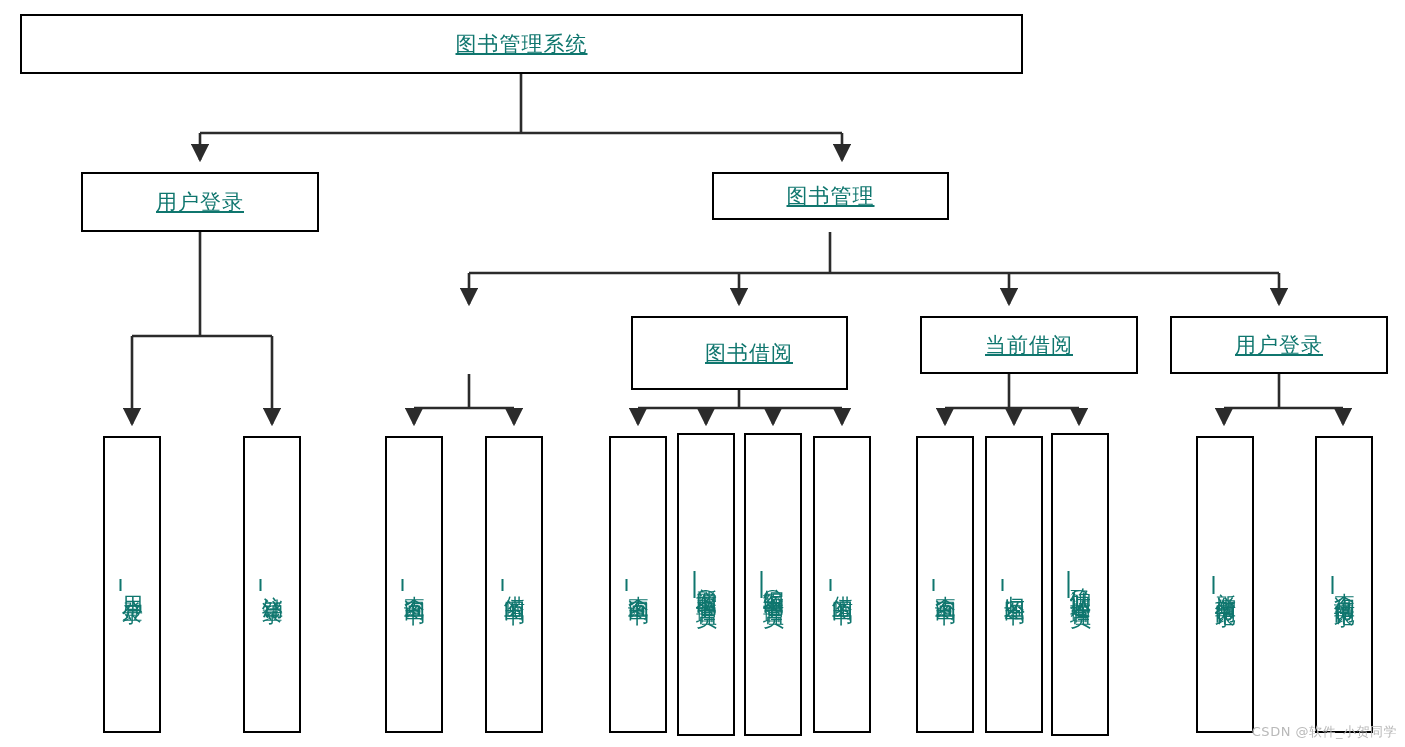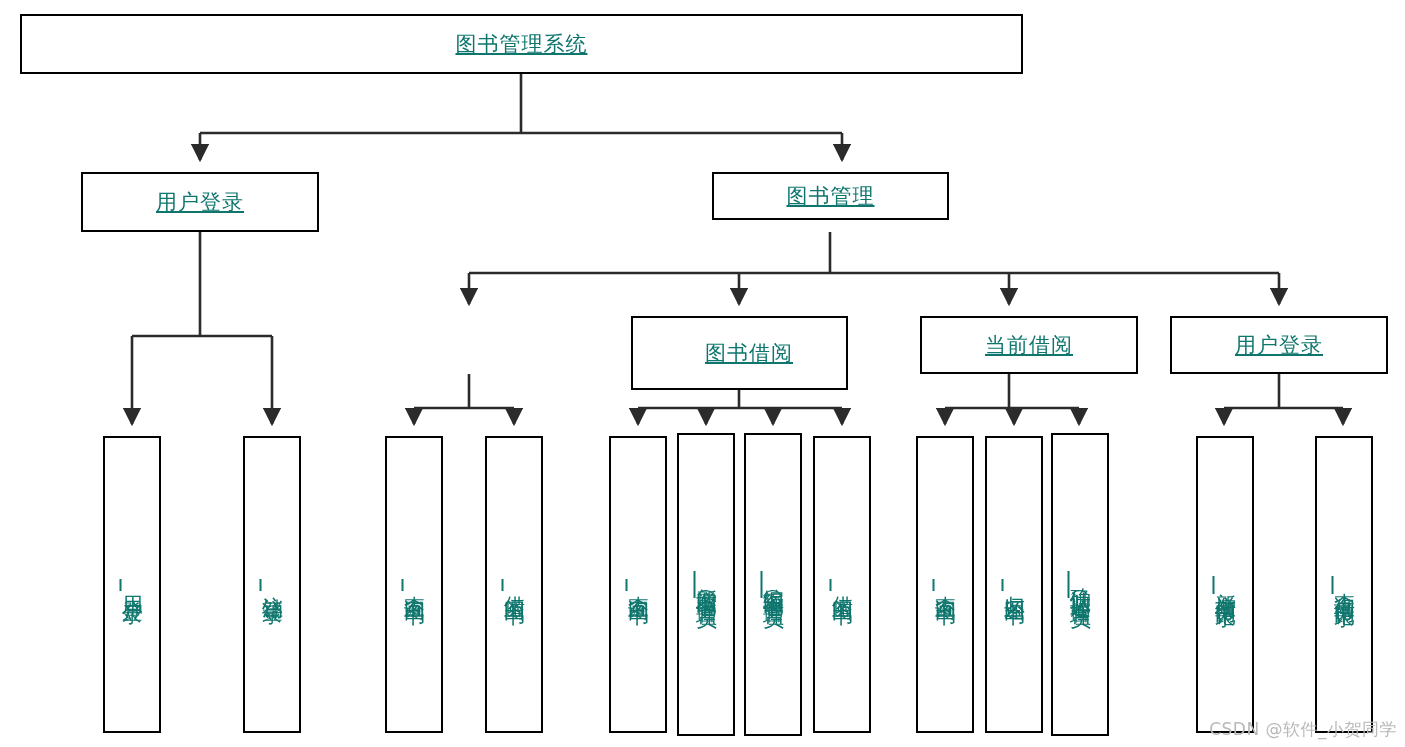--- a/index.html
+++ b/index.html
@@ -54,21 +54,21 @@
   .node.vert .label {
     writing-mode: vertical-rl;
     text-orientation: upright;
     line-height: 1.0;
     text-align: center;
   }
   .watermark {
     position: absolute;
     right: 8px;
     bottom: 6px;
-    font-size: 17px;
+    font-size: 13px;
     color: #b9b9b9;
     letter-spacing: 0.5px;
     z-index: 3;
     white-space: nowrap;
   }
 </style>
 </head>
 <body>
 
 <div id="canvas">

